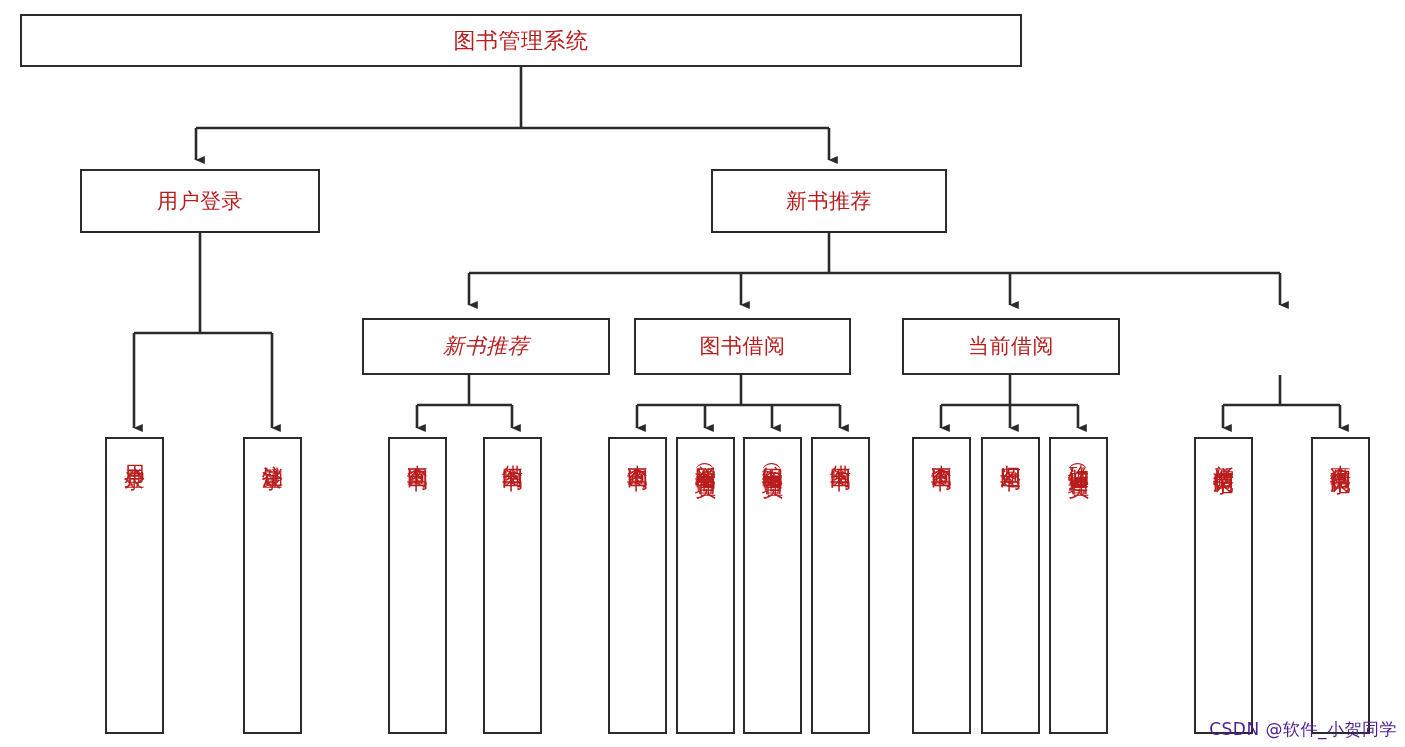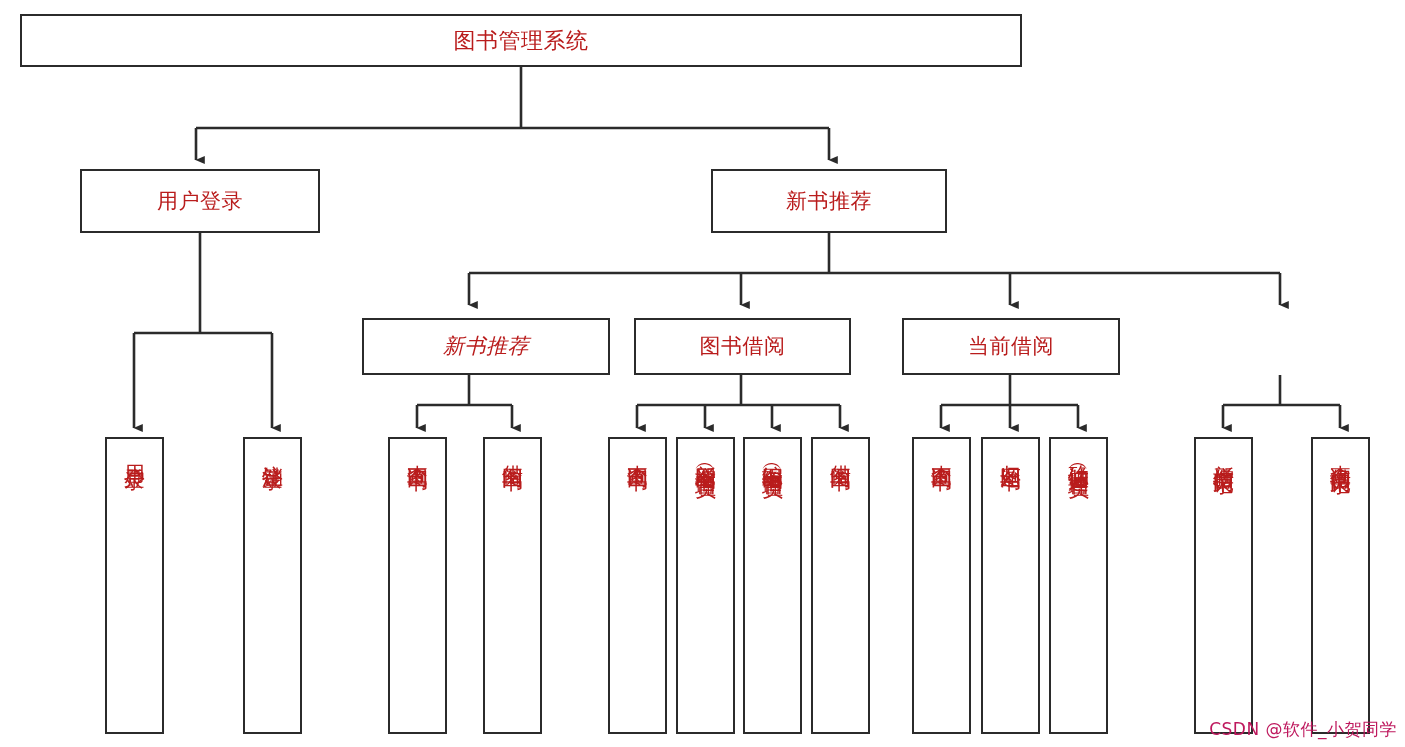--- a/index.html
+++ b/index.html
@@ -62,21 +62,21 @@
     font-size: 21px;
     line-height: 1.05;
     letter-spacing: 2px;
     white-space: pre;
   }
   .watermark {
     position: absolute;
     right: 8px;
     bottom: 6px;
     font-size: 17px;
-    color: #be185d;
+    color: #4c1d95;
     letter-spacing: 0.5px;
     white-space: nowrap;
     user-select: none;
   }
 </style>
 </head>
 <body>
 
 <div id="canvas">
 

